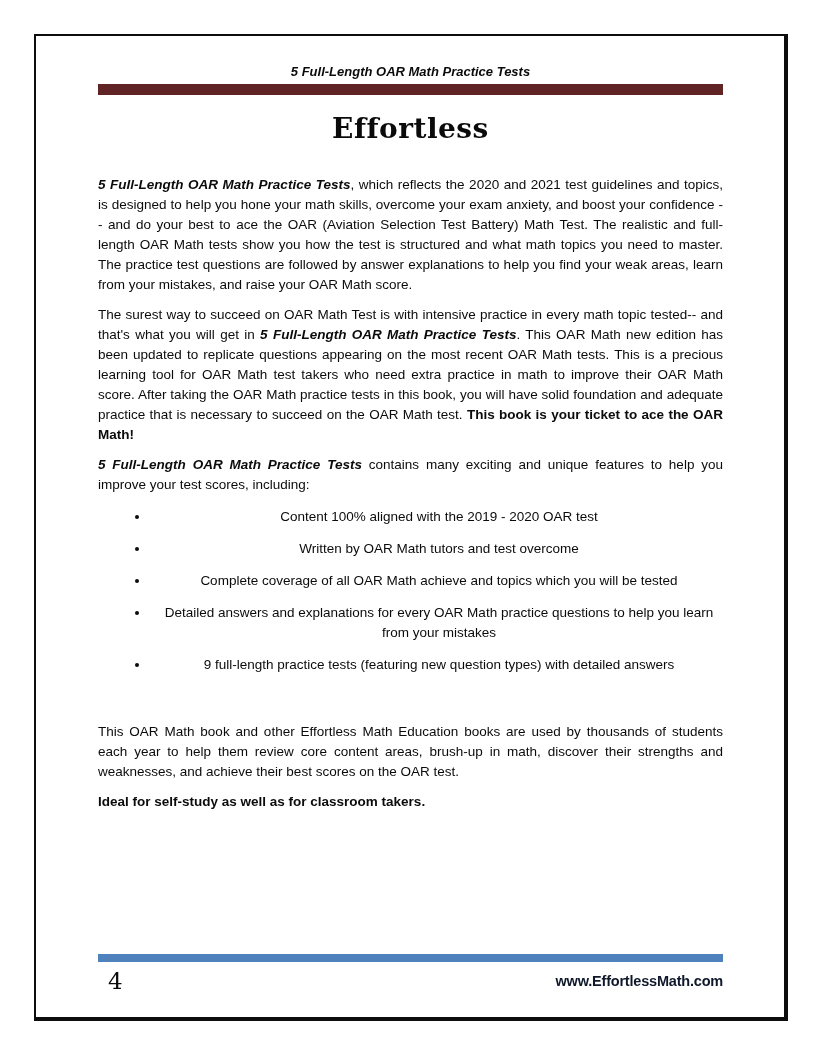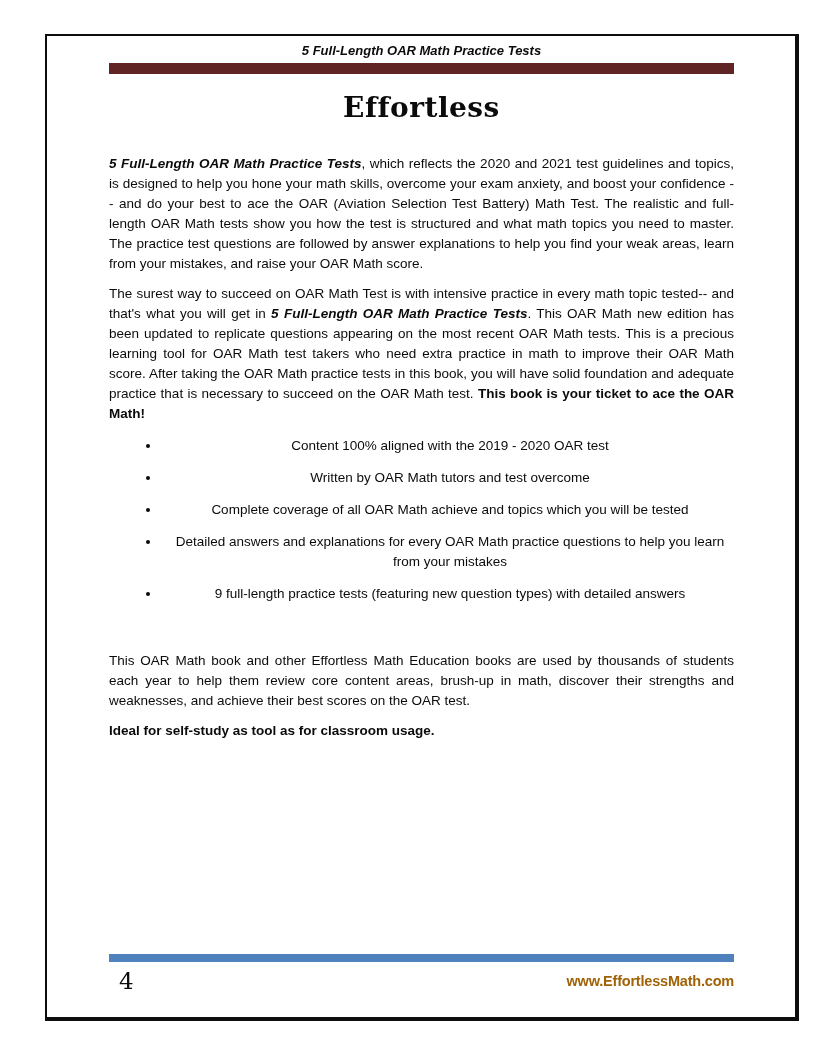--- a/index.html
+++ b/index.html
@@ -9,29 +9,29 @@
   }
   body {
     width: 816px;
     height: 1056px;
     position: relative;
     font-family: "Liberation Sans", sans-serif;
     color: #0b0b0b;
   }
   .frame {
     position: absolute;
-    left: 45px;
+    left: 34px;
     top: 34px;
     width: 754px;
     height: 987px;
     box-sizing: border-box;
     border: 2px solid #0d0d0d;
     border-right-width: 4px;
     border-bottom-width: 4px;
-    padding: 7px 61px 0 62px;
+    padding: 28px 61px 0 62px;
   }
   .running-head {
     text-align: center;
     font-size: 13px;
     font-weight: bold;
     font-style: italic;
     line-height: 16px;
   }
   .rule-maroon {
     height: 11px;
@@ -85,52 +85,53 @@
     font-family: "DejaVu Serif", serif;
     font-size: 23px;
     padding-left: 10px;
     line-height: 30px;
   }
   .site {
     font-weight: bold;
     font-size: 14.5px;
     letter-spacing: -0.2px;
     margin-top: 7px;
-    color: #a16207;
+    color: #0f172a;
   }
 </style>
 </head>
 <body>
 
 <div class="frame">
 
   <div class="running-head">5 Full-Length OAR Math Practice Tests</div>
 
   <div class="rule-maroon" style="background-color: rgb(95, 36, 35);"></div>
 
   <h1 class="doc-title">Effortless</h1>
 
   <div class="body-text">
 
     <p><span style="font-weight: bold; font-style: italic;">5 Full-Length OAR Math Practice Tests</span><span>, which reflects the 2020 and 2021 test guidelines and topics, is designed to help you hone your math skills, overcome your exam anxiety, and boost your confidence -- and do your best to ace the OAR (Aviation Selection Test Battery) Math Test. The realistic and full-length OAR Math tests show you how the test is structured and what math topics you need to master. The practice test questions are followed by answer explanations to help you find your weak areas, learn from your mistakes, and raise your OAR Math score.</span></p>
 
     <p><span>The surest way to succeed on OAR Math Test is with intensive practice in every math topic tested-- and that's what you will get in </span><span style="font-weight: bold; font-style: italic;">5 Full-Length OAR Math Practice Tests</span><span>. This OAR Math new edition has been updated to replicate questions appearing on the most recent OAR Math tests. This is a precious learning tool for OAR Math test takers who need extra practice in math to improve their OAR Math score. After taking the OAR Math practice tests in this book, you will have solid foundation and adequate practice that is necessary to succeed on the OAR Math test. </span><span style="font-weight: bold;">This book is your ticket to ace the OAR Math!</span></p>
 
+    <p><span style="font-weight: bold; font-style: italic;">5 Full-Length OAR Math Practice Tests</span><span> contains many exciting and unique features to help you improve your test scores, including:</span></p>
 
     <ul class="feature-list">
       <li>Content 100% aligned with the 2019 - 2020 OAR test</li>
       <li>Written by OAR Math tutors and test overcome</li>
       <li>Complete coverage of all OAR Math achieve and topics which you will be tested</li>
       <li>Detailed answers and explanations for every OAR Math practice questions to help you learn from your mistakes</li>
       <li>9 full-length practice tests (featuring new question types) with detailed answers</li>
     </ul>
 
     <p class="closing"><span>This OAR Math book and other Effortless Math Education books are used by thousands of students each year to help them review core content areas, brush-up in math, discover their strengths and weaknesses, and achieve their best scores on the OAR test.</span></p>
 
-    <p><span style="font-weight: bold;">Ideal for self-study as tool as for classroom usage.</span></p>
+    <p><span style="font-weight: bold;">Ideal for self-study as well as for classroom takers.</span></p>
 
   </div>
 
   <div class="footer">
     <div class="rule-blue" style="background-color: rgb(79, 129, 189);"></div>
     <div class="footer-row">
       <span class="pagenum">4</span>
       <span class="site">www.EffortlessMath.com</span>
     </div>
   </div>

